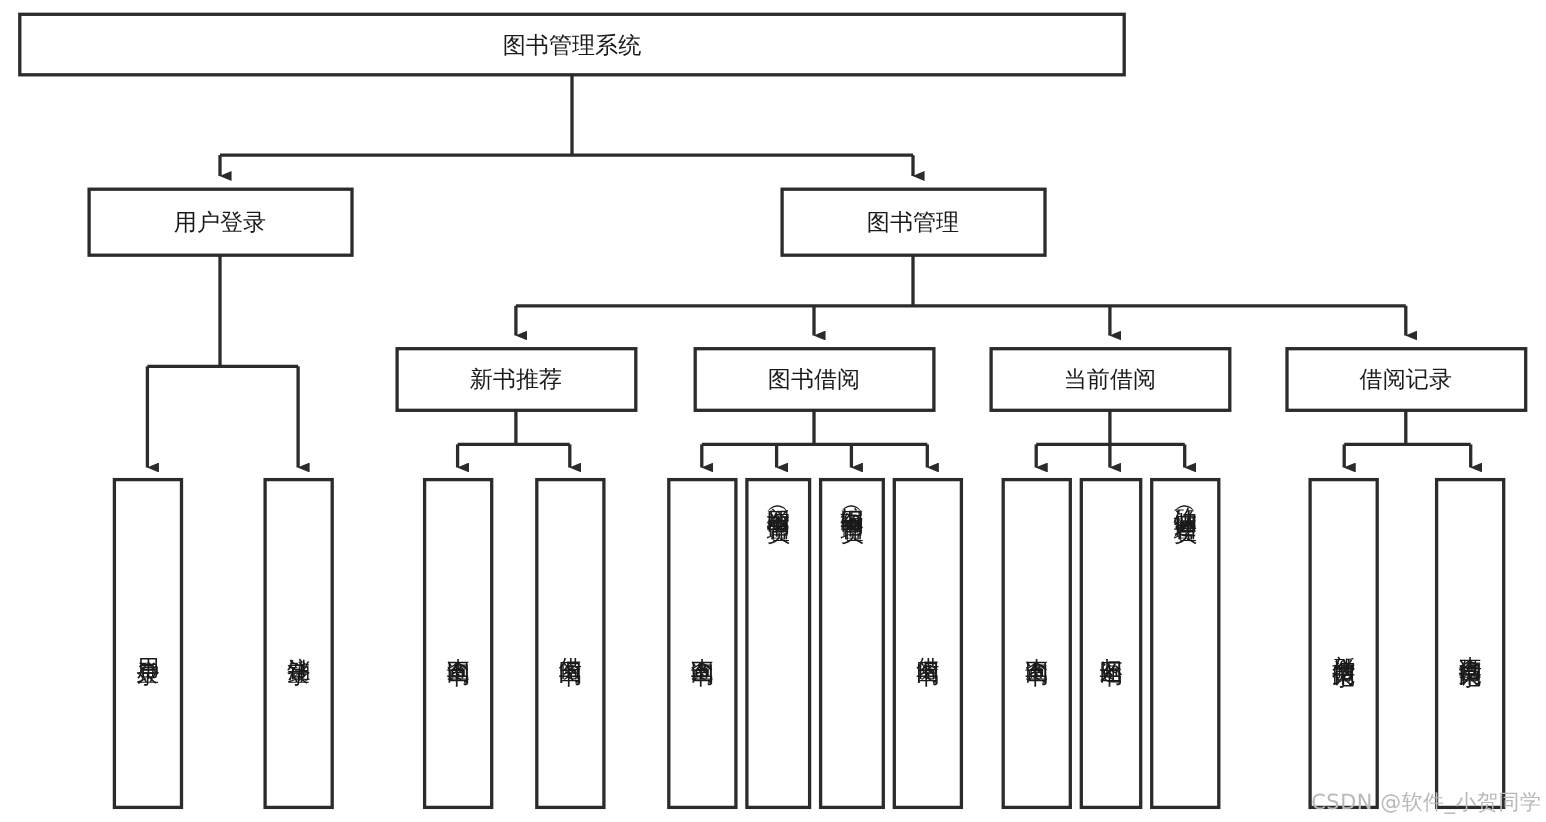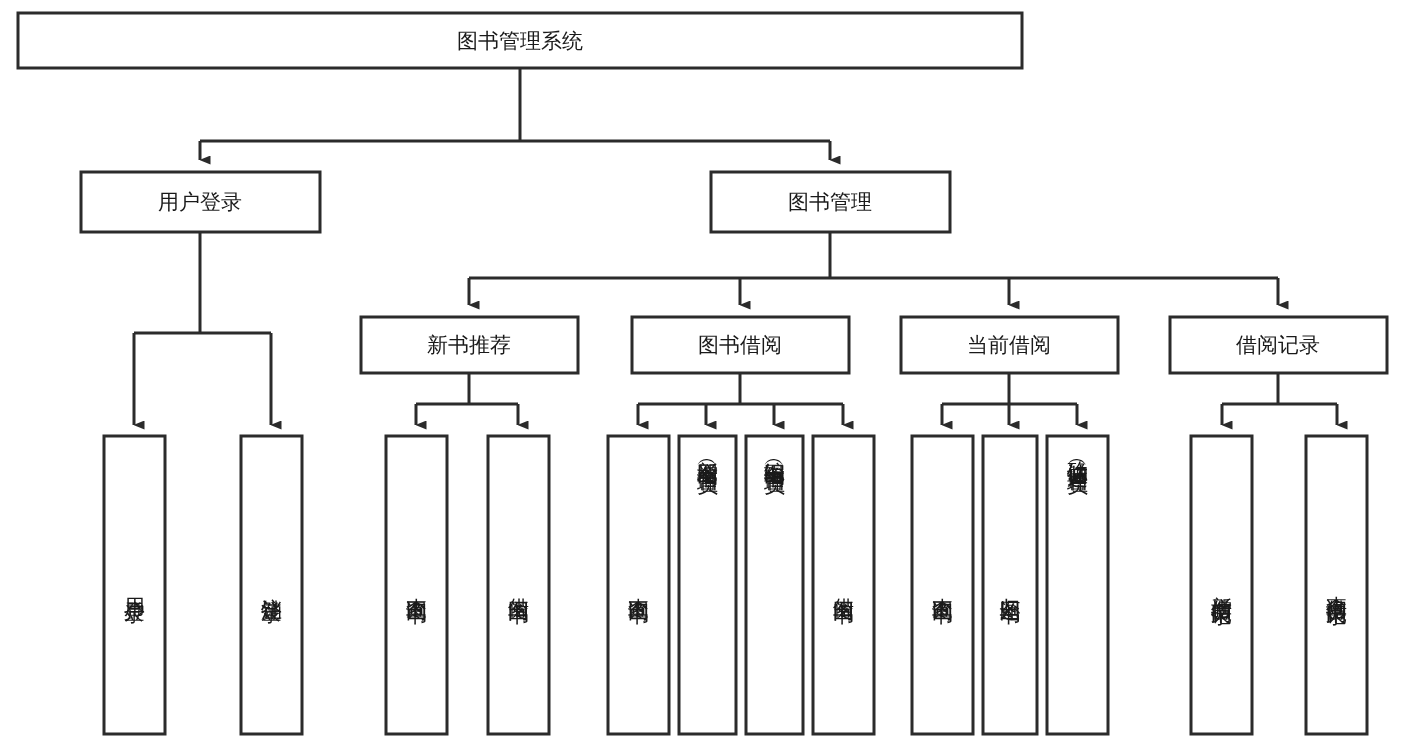--- a/index.html
+++ b/index.html
@@ -180,14 +180,15 @@
   <div class="leaf-label-wrap" style="left:746px; top:436px; width:57px; height:298px; justify-content:flex-start; padding-top:8px; box-sizing:border-box;">编辑图书（管理员）</div>
   <div class="leaf-label-wrap" style="left:813px; top:436px; width:61px; height:298px;">借阅图书</div>
 
   <div class="leaf-label-wrap" style="left:912px; top:436px; width:61px; height:298px;">查询图书</div>
   <div class="leaf-label-wrap" style="left:983px; top:436px; width:54px; height:298px;">归还图书</div>
   <div class="leaf-label-wrap" style="left:1047px; top:436px; width:61px; height:298px; justify-content:flex-start; padding-top:8px; box-sizing:border-box;">确认归还（管理员）</div>
 
   <div class="leaf-label-wrap" style="left:1191px; top:436px; width:61px; height:298px;">新增借阅记录</div>
   <div class="leaf-label-wrap" style="left:1306px; top:436px; width:61px; height:298px;">查询借阅记录</div>
 
+  <div class="watermark" style="left:1192px; top:716px;">CSDN @软件_小贺同学</div>
 
 </div>
 
 </body></html>

